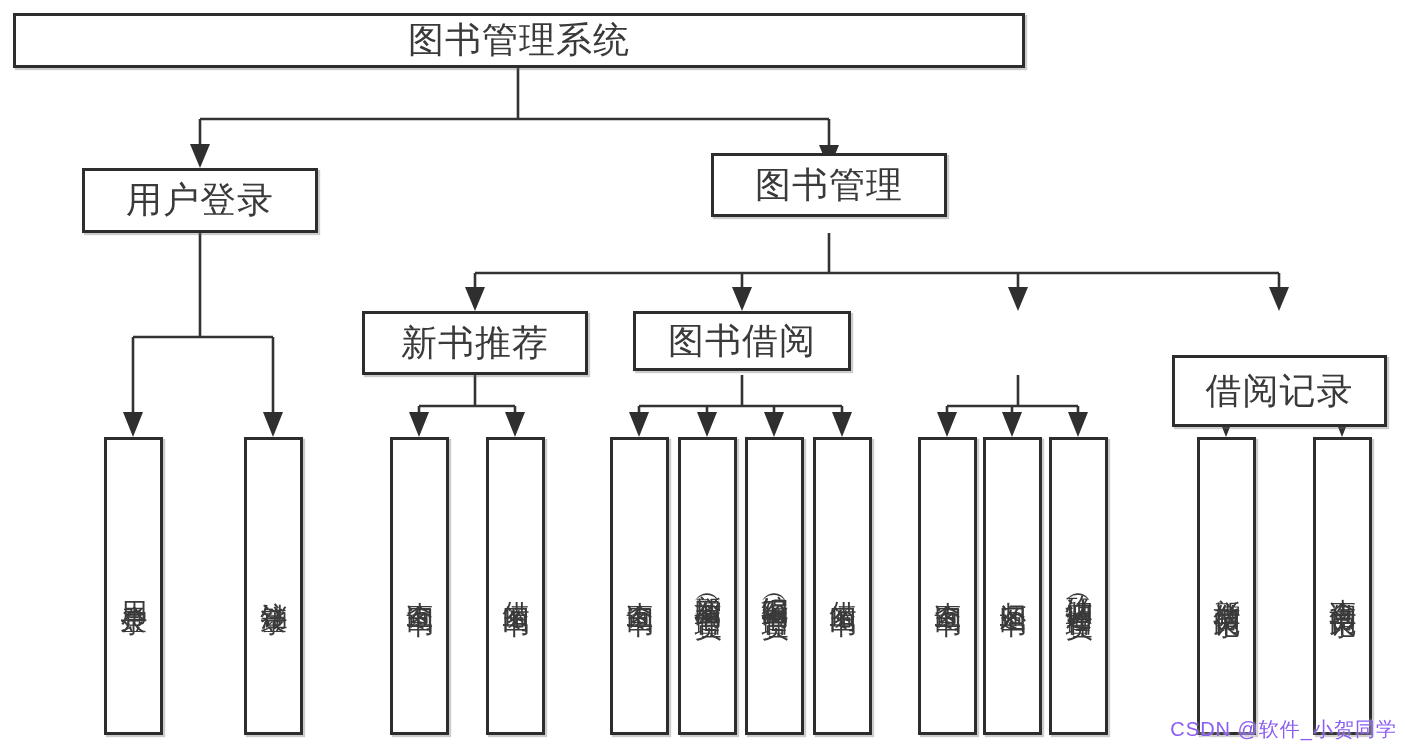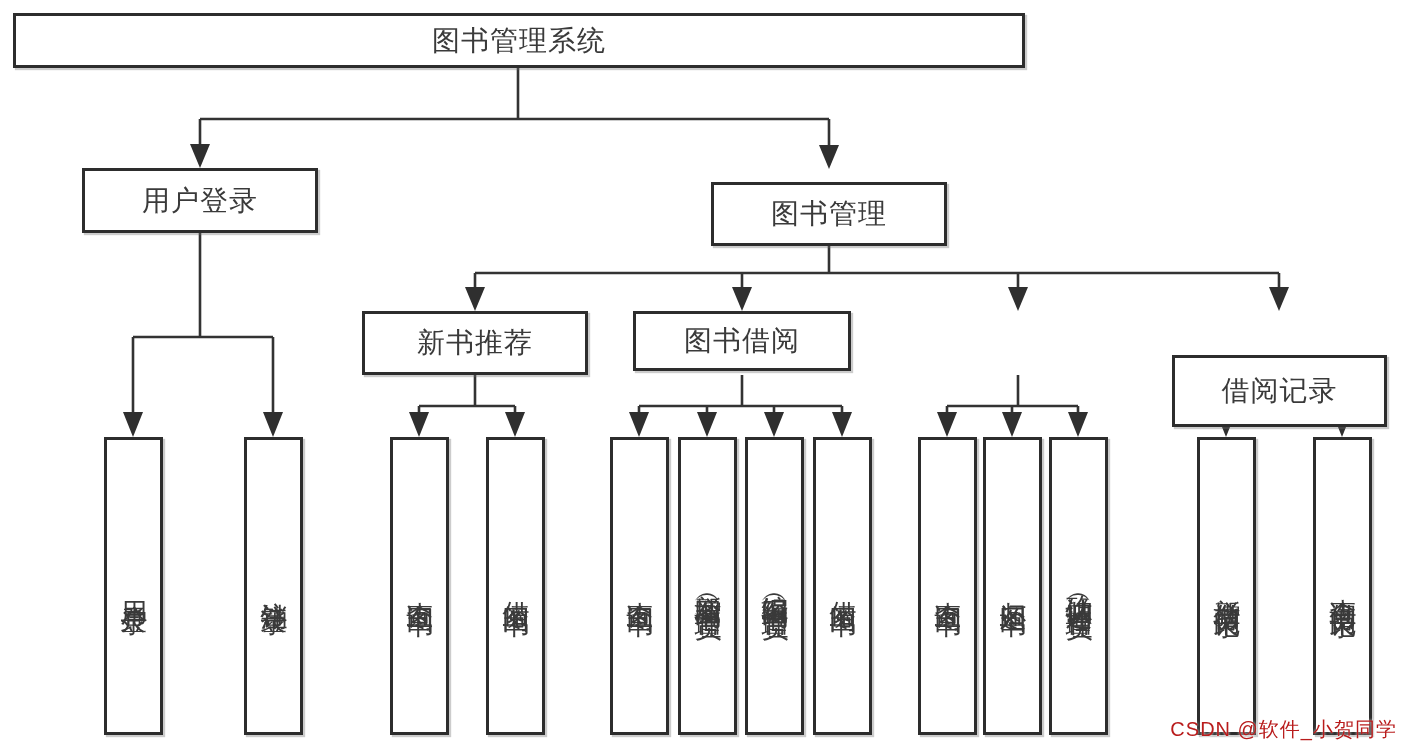--- a/index.html
+++ b/index.html
@@ -20,21 +20,21 @@
     box-sizing: border-box;
     border: 3px solid #2d2d2d;
     background: #ffffff;
     display: flex;
     align-items: center;
     justify-content: center;
     color: #3a3a3a;
     box-shadow: 2px 2px 1px rgba(110,110,110,0.35);
   }
   .node.h span {
-    font-size: 28px;
+    font-size: 36px;
     letter-spacing: 1px;
     white-space: nowrap;
   }
   .node.v span {
     writing-mode: vertical-rl;
     text-orientation: mixed;
     font-size: 27px;
     letter-spacing: 3px;
     line-height: 1;
   }
@@ -52,21 +52,21 @@
     fill: none;
   }
   svg.connectors polygon.head {
     fill: #2f2f2f;
   }
   .watermark {
     position: absolute;
     right: 8px;
     bottom: 4px;
     font-size: 20px;
-    color: #b91c1c;
+    color: #8b5cf6;
     letter-spacing: 1px;
     text-shadow: 0 0 3px #ffffff;
     white-space: nowrap;
     z-index: 5;
   }
 </style>
 </head>
 <body>
 
 <div id="canvas">
@@ -107,21 +107,21 @@
     <polygon class="head" points="1332,412 1352,412 1342,437"></polygon>
   </svg>
 
   <div class="node h" style="left:13px; top:13px; width:1012px; height:55px;">
     <span>图书管理系统</span>
   </div>
 
   <div class="node h" style="left:82px; top:168px; width:236px; height:65px;">
     <span>用户登录</span>
   </div>
-  <div class="node h" style="left:711px; top:182px; width:236px; height:64px;">
+  <div class="node h" style="left:711px; top:153px; width:236px; height:64px;">
     <span>图书管理</span>
   </div>
 
   <div class="node h" style="left:362px; top:311px; width:226px; height:64px;text-align:right;">
     <span>新书推荐</span>
   </div>
   <div class="node h" style="left:633px; top:311px; width:218px; height:60px;">
     <span>图书借阅</span>
   </div>
   <div class="node h" style="left:1172px; top:311px; width:215px; height:72px;margin-top:44px;">

